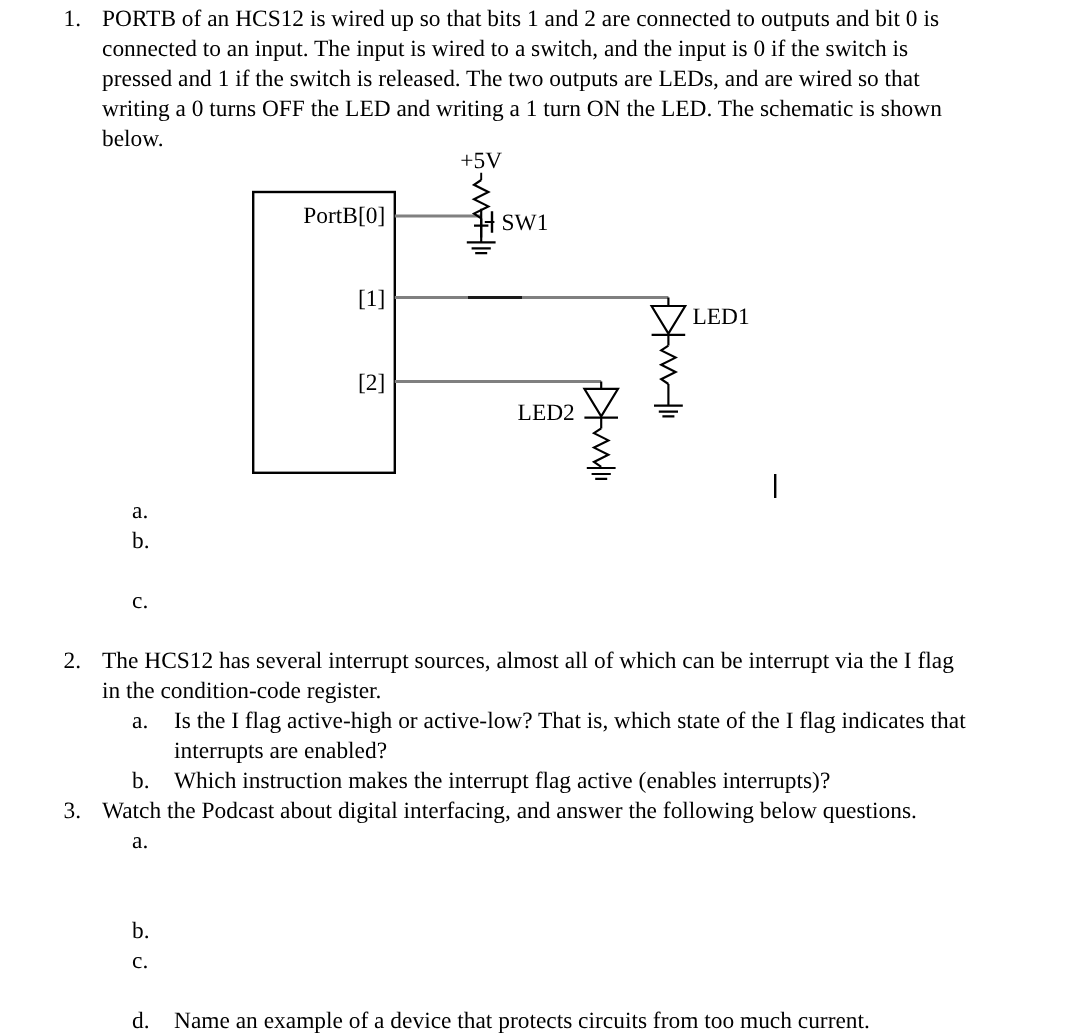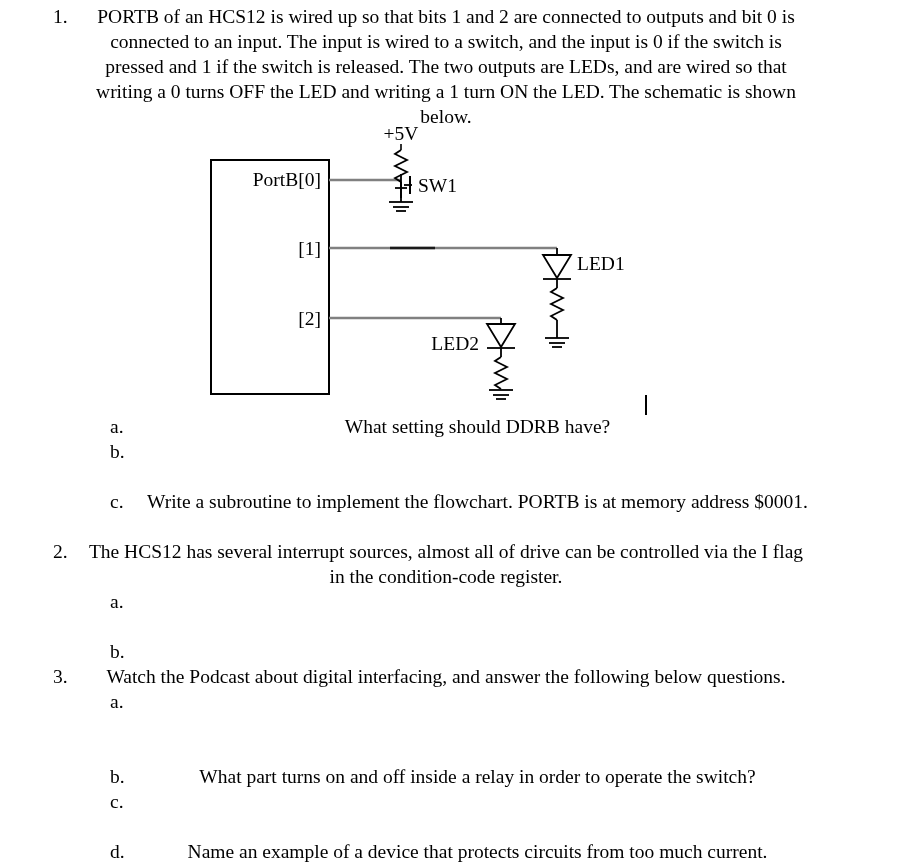--- a/index.html
+++ b/index.html
@@ -33,21 +33,21 @@
     flex: 0 0 auto;
     text-align: left;
     font-size: 19.5px;
     line-height: 25px;
   }
 
   .body-text {
     flex: 1 1 auto;
     font-size: 19.5px;
     line-height: 25px;
-    text-align: center;
+    text-align: left;
     white-space: normal;
   }
 
   
   .lvl1 { padding-left: 53px; }
   .lvl1 > .marker { width: 32px; }
   .lvl1 > .body-text { width: 722px; max-width: 722px; }
 
   
   .lvl2 { padding-left: 110px; }
@@ -85,57 +85,56 @@
 
 <div class="doc">
 
   <div class="item lvl1" style="position:absolute; left:0; top:4px;">
     <span class="marker">1.</span>
     <span class="body-text">PORTB of an HCS12 is wired up so that bits 1 and 2 are connected to outputs and bit 0 is connected to an input.  The input is wired to a switch, and the input is 0 if the switch is pressed and 1 if the switch is released.  The two outputs are LEDs, and are wired so that writing a 0 turns OFF the LED and writing a 1 turn ON the LED. The schematic is shown below.</span>
   </div>
 
   <div class="item lvl2" style="position:absolute; left:0; top:414px;">
     <span class="marker">a.</span>
-    <span class="body-text">What setting should DDRB have?</span>
   </div>
 
   <div class="item lvl2" style="position:absolute; left:0; top:439px;">
     <span class="marker">b.</span>
   </div>
 
   <div class="item lvl2" style="position:absolute; left:0; top:489px;">
     <span class="marker">c.</span>
-    <span class="body-text">Write a subroutine to implement the flowchart.  PORTB is at memory address $0001.</span>
   </div>
 
   <div class="item lvl1" style="position:absolute; left:0; top:539px;">
     <span class="marker">2.</span>
-    <span class="body-text">The HCS12 has several interrupt sources, almost all of drive can be controlled via the I flag in the condition-code register.</span>
+    <span class="body-text">The HCS12 has several interrupt sources, almost all of which can be interrupt via the I flag in the condition-code register.</span>
   </div>
 
   <div class="item lvl2" style="position:absolute; left:0; top:589px;">
     <span class="marker">a.</span>
+    <span class="body-text">Is the I flag active-high or active-low?  That is, which state of the I flag indicates that interrupts are enabled?</span>
   </div>
 
   <div class="item lvl2" style="position:absolute; left:0; top:639px;">
     <span class="marker">b.</span>
+    <span class="body-text">Which instruction makes the interrupt flag active (enables interrupts)?</span>
   </div>
 
   <div class="item lvl1" style="position:absolute; left:0; top:664px;">
     <span class="marker">3.</span>
     <span class="body-text">Watch the Podcast about digital interfacing, and answer the following below questions.</span>
   </div>
 
   <div class="item lvl2" style="position:absolute; left:0; top:689px;">
     <span class="marker">a.</span>
   </div>
 
   <div class="item lvl2" style="position:absolute; left:0; top:764px;">
     <span class="marker">b.</span>
-    <span class="body-text">What part turns on and off inside a relay in order to operate the switch?</span>
   </div>
 
   <div class="item lvl2" style="position:absolute; left:0; top:789px;">
     <span class="marker">c.</span>
   </div>
 
   <div class="item lvl2" style="position:absolute; left:0; top:839px;">
     <span class="marker">d.</span>
     <span class="body-text">Name an example of a device that protects circuits from too much current.</span>
   </div>

